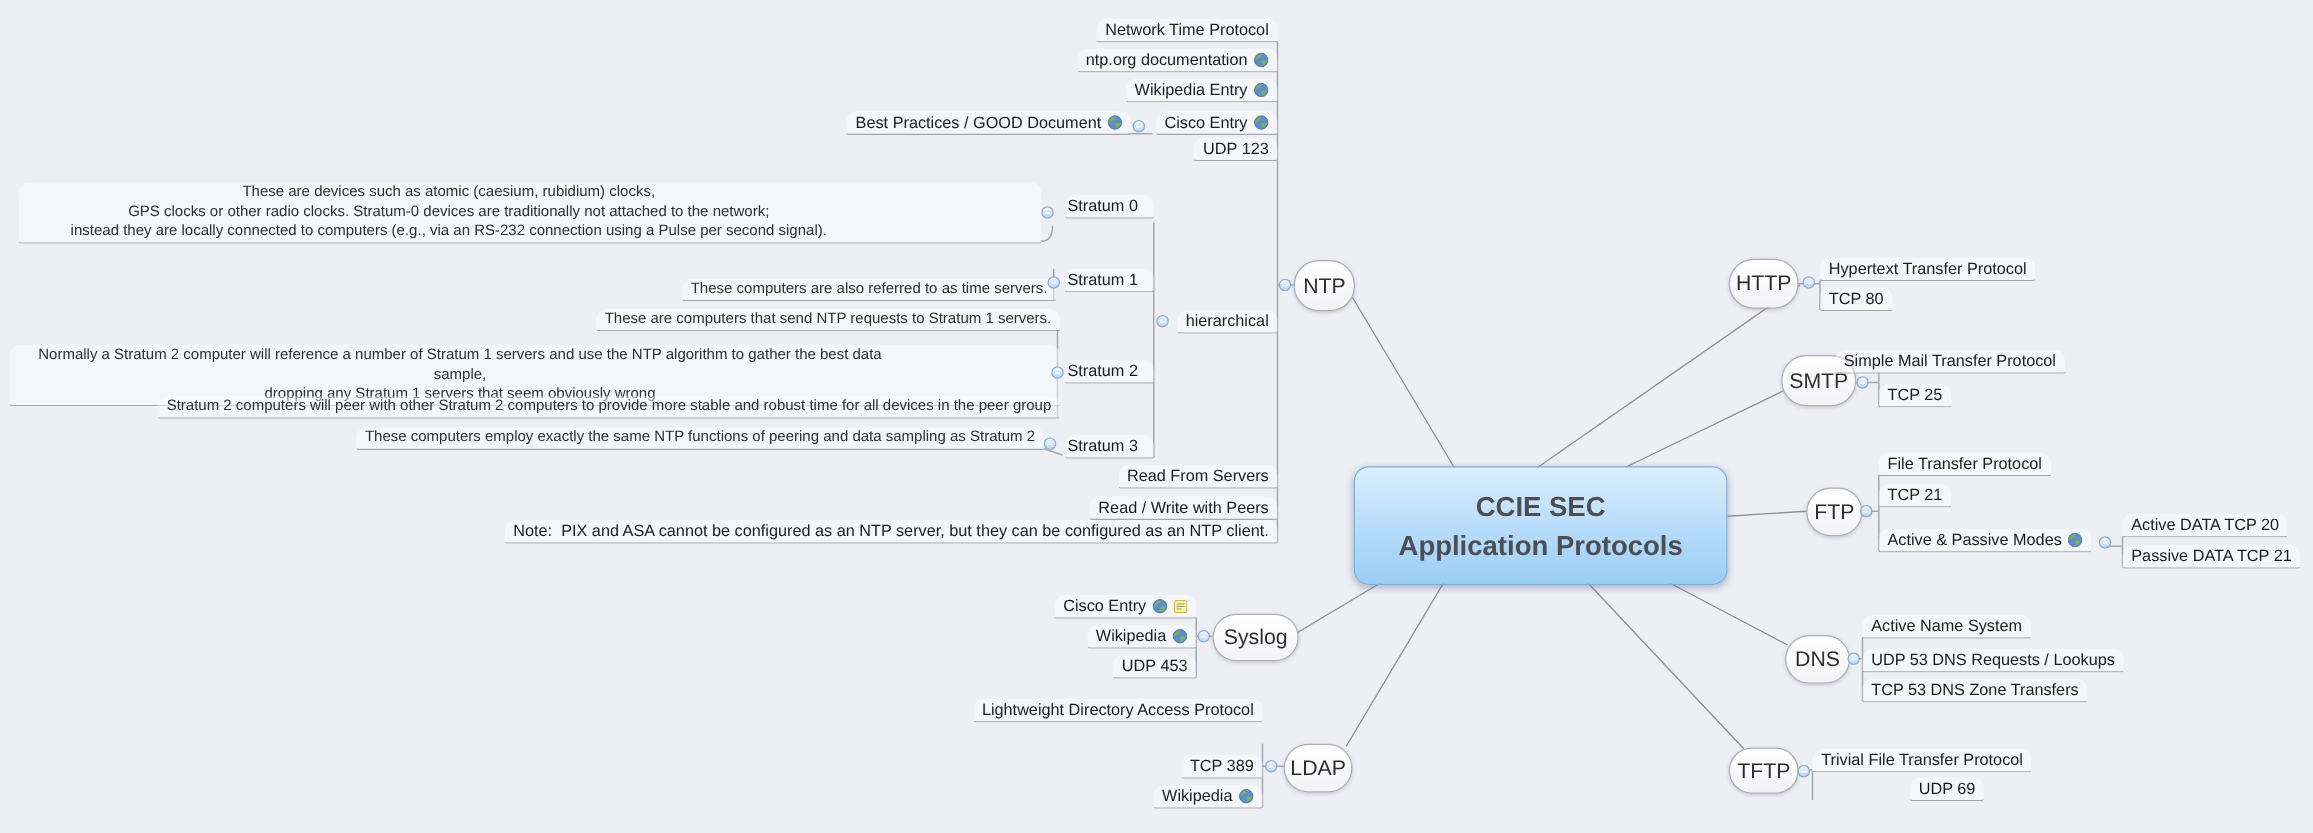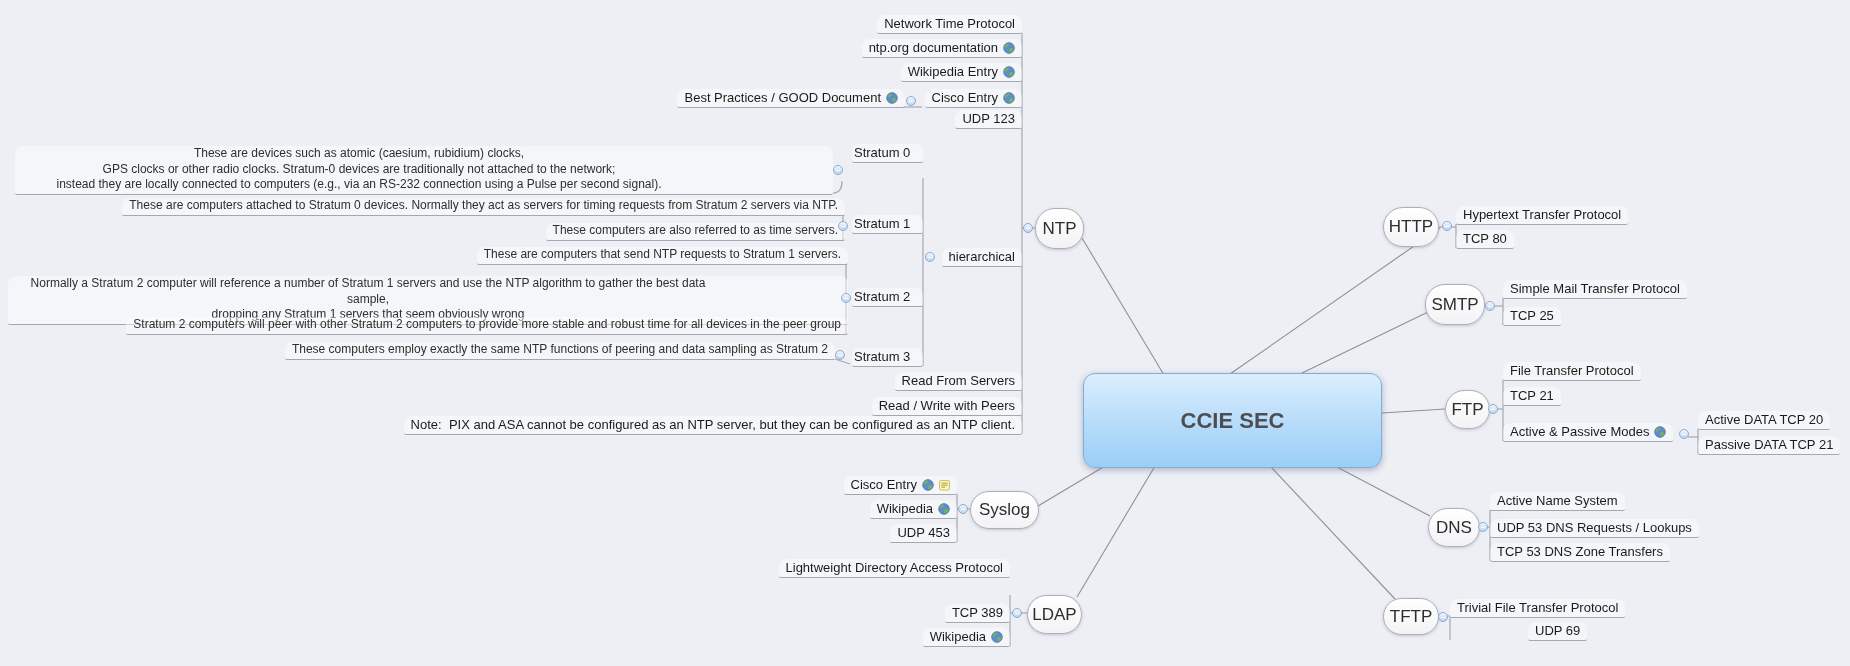--- a/index.html
+++ b/index.html
@@ -70,20 +70,21 @@
     <path class="wire" d="M1450,617 V640"></path>
     <path class="wire" d="M1437,616 H1450"></path>
     <path class="wire" d="M957,494 V542"></path>
     <path class="wire" d="M957,509 H970"></path>
     <path class="wire" d="M1010,595 V646"></path>
     <path class="wire" d="M1010,613 H1027"></path>
   </svg>
 
   <div class="node center" style="left:1083px;top:373px;width:297px;height:93px">
     <div>CCIE SEC</div>
+    <div>Application Protocols</div>
   </div>
 
   <div class="node" style="left:1035px;top:208px;width:47px;height:39px">NTP</div>
   <div class="node" style="left:1383px;top:207px;width:54px;height:38px">HTTP</div>
   <div class="node" style="left:1425px;top:284px;width:58px;height:39px">SMTP</div>
   <div class="node" style="left:1445px;top:390px;width:43px;height:37px">FTP</div>
   <div class="node" style="left:1428px;top:508px;width:50px;height:37px">DNS</div>
   <div class="node" style="left:1383px;top:598px;width:54px;height:35px">TFTP</div>
   <div class="node" style="left:970px;top:491px;width:67px;height:36px">Syslog</div>
   <div class="node" style="left:1027px;top:595px;width:53px;height:37px">LDAP</div>
@@ -111,44 +112,43 @@
   <div class="lbl r" style="right:828px;top:89px"><span>Cisco Entry</span><span class="ic"><svg width="12" height="12" viewBox="0 0 12 12">
           <circle cx="6" cy="6" r="5.4" fill="#5b8fcc" stroke="#46688f" stroke-width="0.6"></circle>
           <path fill="#7db354" d="M1.6 4.6 C2.2 2.8 4.2 1.6 6.2 1.8 C6.6 2.8 5.6 3.8 4.6 4.2 C3.6 4.6 2.8 5.4 2.6 6.2 C2 5.8 1.6 5.2 1.6 4.6Z"></path>
           <path fill="#7db354" d="M6.4 6.6 C7.6 5.8 9.4 6.2 10.2 7.2 C9.8 8.8 8.4 10 6.8 10.2 C6.2 9.2 6 7.6 6.4 6.6Z"></path>
         </svg></span></div>
 
   <div class="lbl r" style="right:828px;top:110px"><span>UDP 123</span></div>
 
   <div class="lbl r" style="right:828px;top:248px"><span>hierarchical</span></div>
 
-  <div class="lbl st" style="left:852px;top:144px">Stratum 0</div>
+  <div class="lbl st" style="left:852px;top:156px">Stratum 0</div>
   <div class="lbl st" style="left:852px;top:215px">Stratum 1</div>
   <div class="lbl st" style="left:852px;top:288px">Stratum 2</div>
   <div class="lbl st" style="left:852px;top:348px">Stratum 3</div>
 
   <div class="lbl nt pre" style="right:1017px;top:146px;width:688px;padding:0 130px 1px 0">These are devices such as atomic (caesium, rubidium) clocks,
 GPS clocks or other radio clocks. Stratum-0 devices are traditionally not attached to the network;
 instead they are locally connected to computers (e.g., via an RS-232 connection using a Pulse per second signal).</div>
-  <div class="lbl nt r" style="right:1005px;top:198px">These are computers attached to Stratum 0 devices. Normally they act as servers for timing requests from Stratum 2 servers via NTP.</div>
   <div class="lbl nt r" style="right:1005px;top:223px">These computers are also referred to as time servers.</div>
   <div class="lbl nt r" style="right:1002px;top:247px">These are computers that send NTP requests to Stratum 1 servers.</div>
   <div class="lbl nt pre" style="right:1002px;top:276px;width:720px;padding:0 120px 1px 0">Normally a Stratum 2 computer will reference a number of Stratum 1 servers and use the NTP algorithm to gather the best data sample,
 dropping any Stratum 1 servers that seem obviously wrong</div>
   <div class="lbl nt r" style="right:1002px;top:317px">Stratum 2 computers will peer with other Stratum 2 computers to provide more stable and robust time for all devices in the peer group</div>
   <div class="lbl nt r" style="right:1015px;top:342px">These computers employ exactly the same NTP functions of peering and data sampling as Stratum 2</div>
 
   <div class="lbl r" style="right:828px;top:372px"><span>Read From Servers</span></div>
   <div class="lbl r" style="right:828px;top:397px"><span>Read / Write with Peers</span></div>
   <div class="lbl r" style="right:828px;top:416px"><span>Note:  PIX and ASA cannot be configured as an NTP server, but they can be configured as an NTP client.</span></div>
 
   <div class="lbl" style="left:1456px;top:206px">Hypertext Transfer Protocol</div>
   <div class="lbl" style="left:1456px;top:230px">TCP 80</div>
 
-  <div class="lbl" style="left:1503px;top:280px">Simple Mail Transfer Protocol</div>
+  <div class="lbl" style="left:1468px;top:280px">Simple Mail Transfer Protocol</div>
   <div class="lbl" style="left:1503px;top:307px">TCP 25</div>
 
   <div class="lbl" style="left:1503px;top:362px">File Transfer Protocol</div>
   <div class="lbl" style="left:1503px;top:387px">TCP 21</div>
   <div class="lbl" style="left:1503px;top:423px"><span>Active &amp; Passive Modes</span><span class="ic"><svg width="12" height="12" viewBox="0 0 12 12">
           <circle cx="6" cy="6" r="5.4" fill="#5b8fcc" stroke="#46688f" stroke-width="0.6"></circle>
           <path fill="#7db354" d="M1.6 4.6 C2.2 2.8 4.2 1.6 6.2 1.8 C6.6 2.8 5.6 3.8 4.6 4.2 C3.6 4.6 2.8 5.4 2.6 6.2 C2 5.8 1.6 5.2 1.6 4.6Z"></path>
           <path fill="#7db354" d="M6.4 6.6 C7.6 5.8 9.4 6.2 10.2 7.2 C9.8 8.8 8.4 10 6.8 10.2 C6.2 9.2 6 7.6 6.4 6.6Z"></path>
         </svg></span></div>
   <div class="lbl" style="left:1698px;top:411px">Active DATA TCP 20</div>

